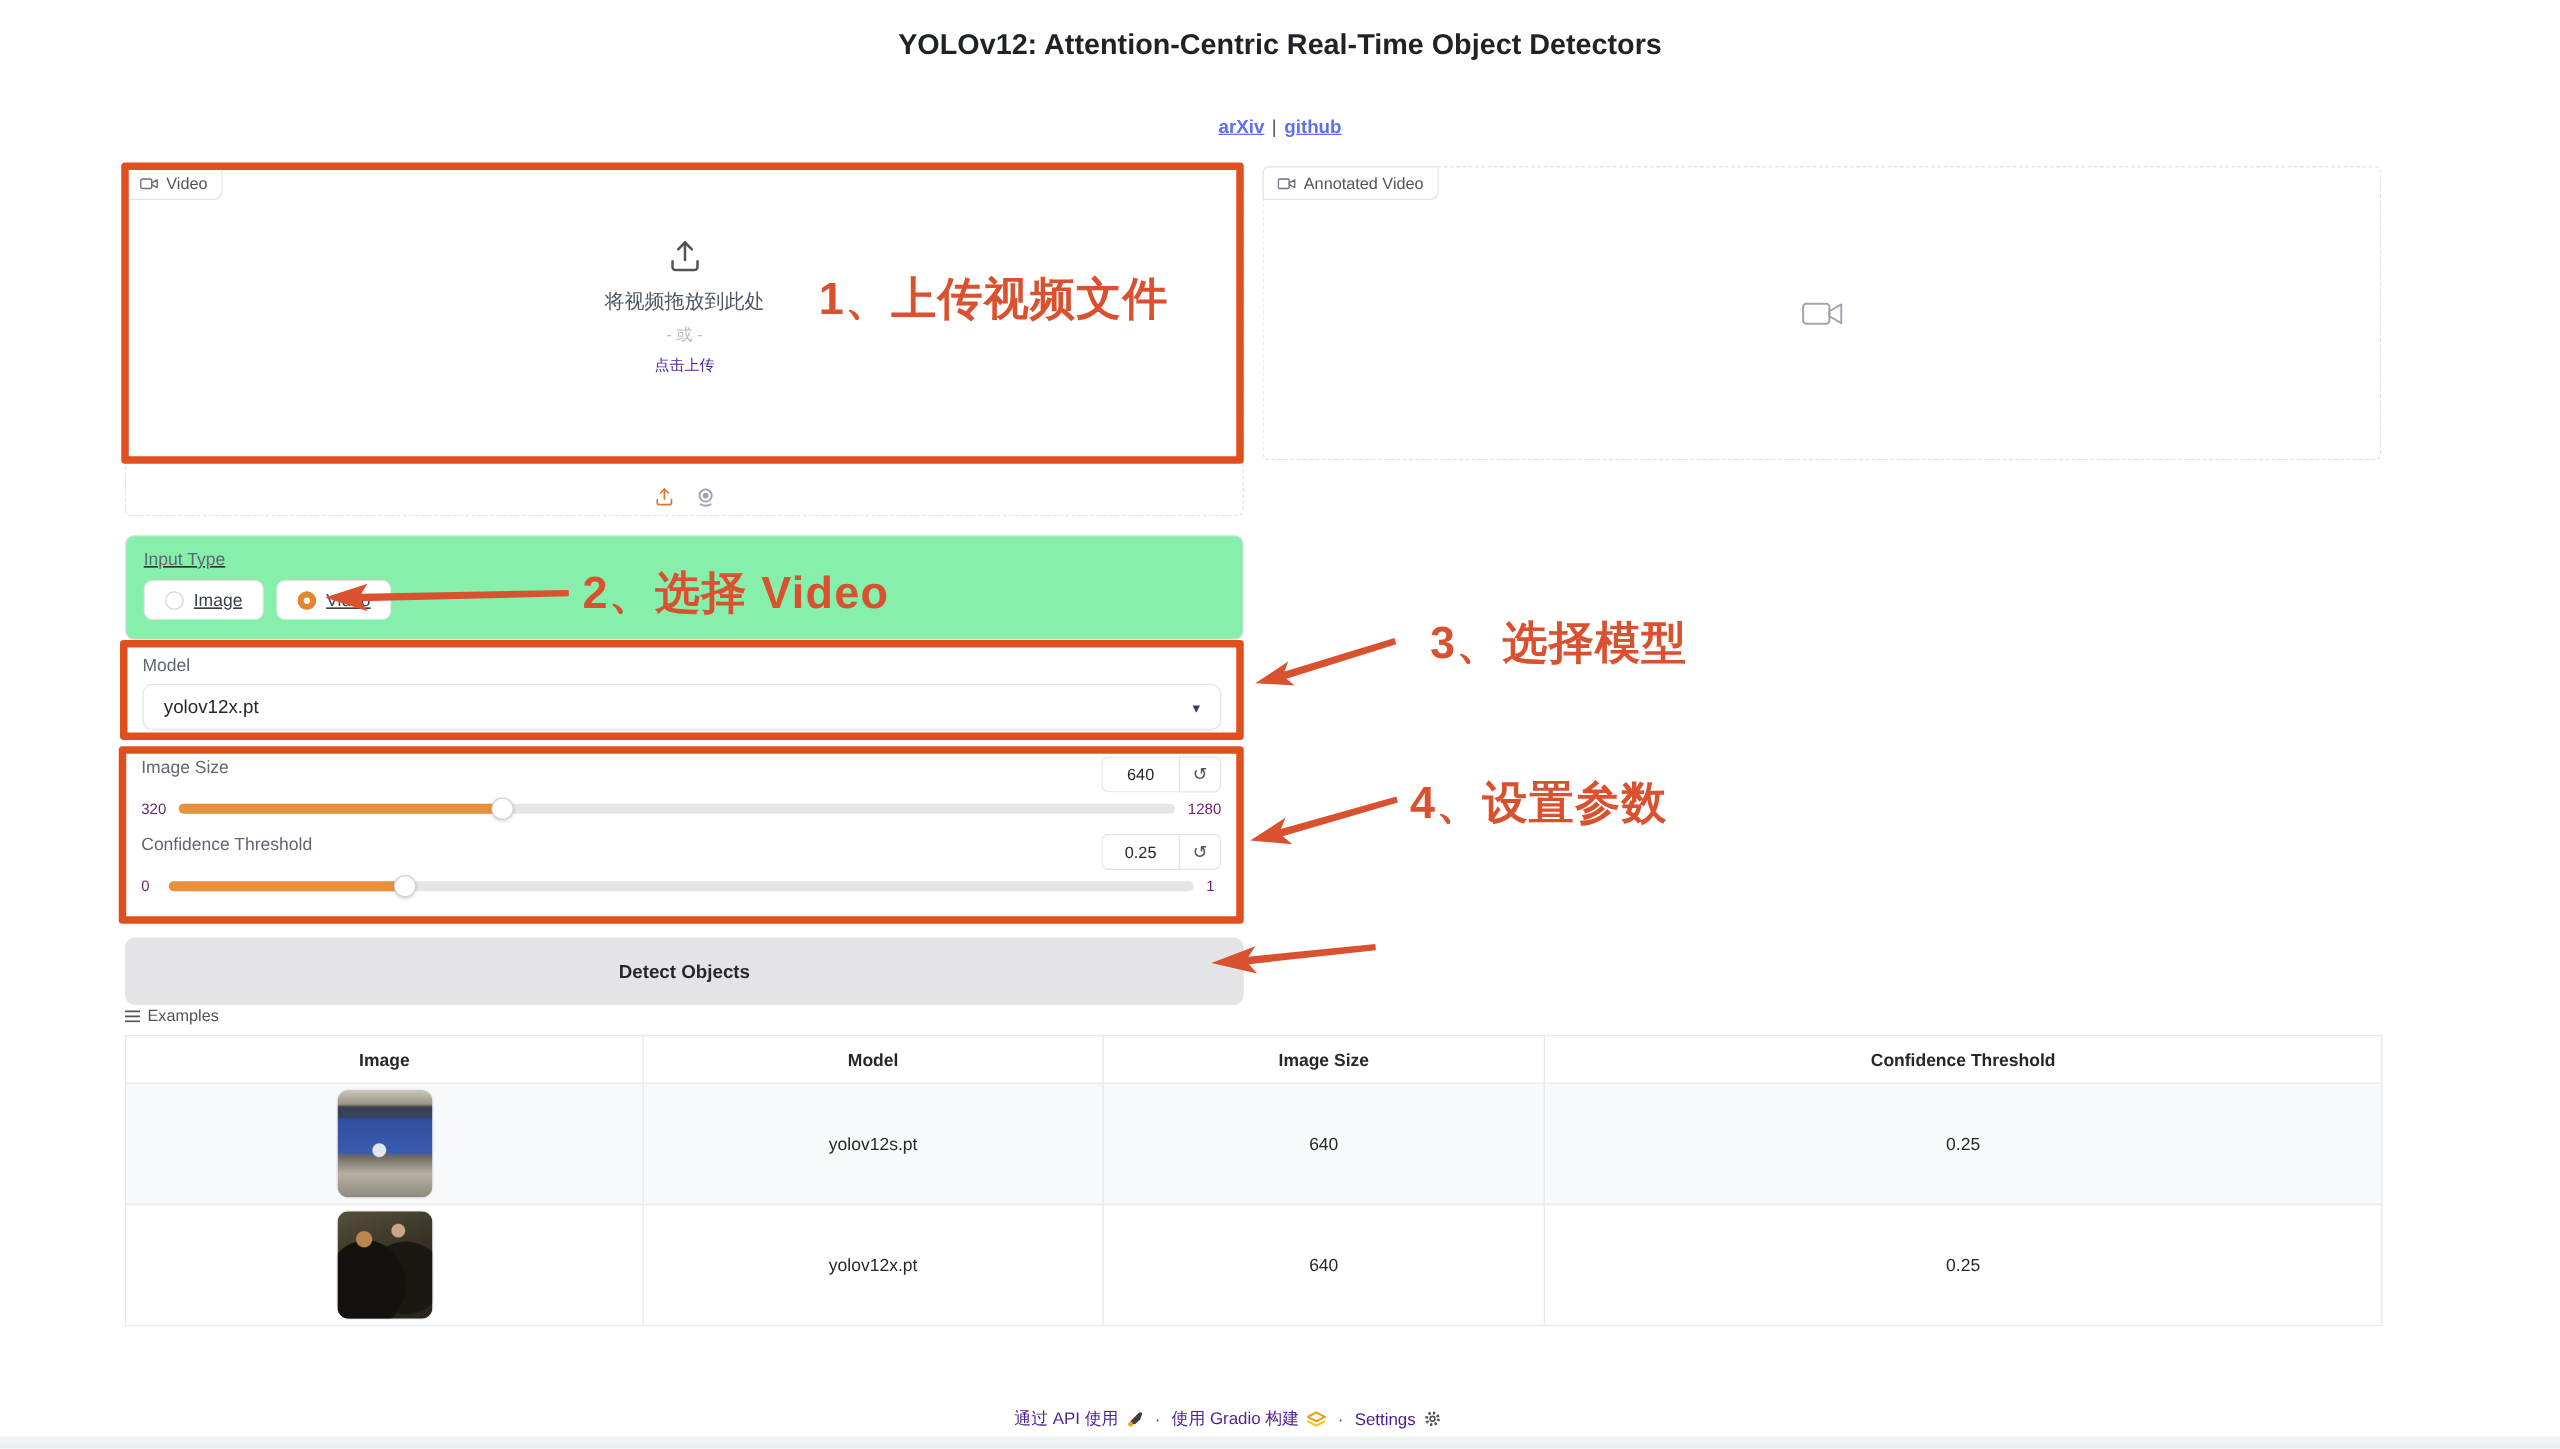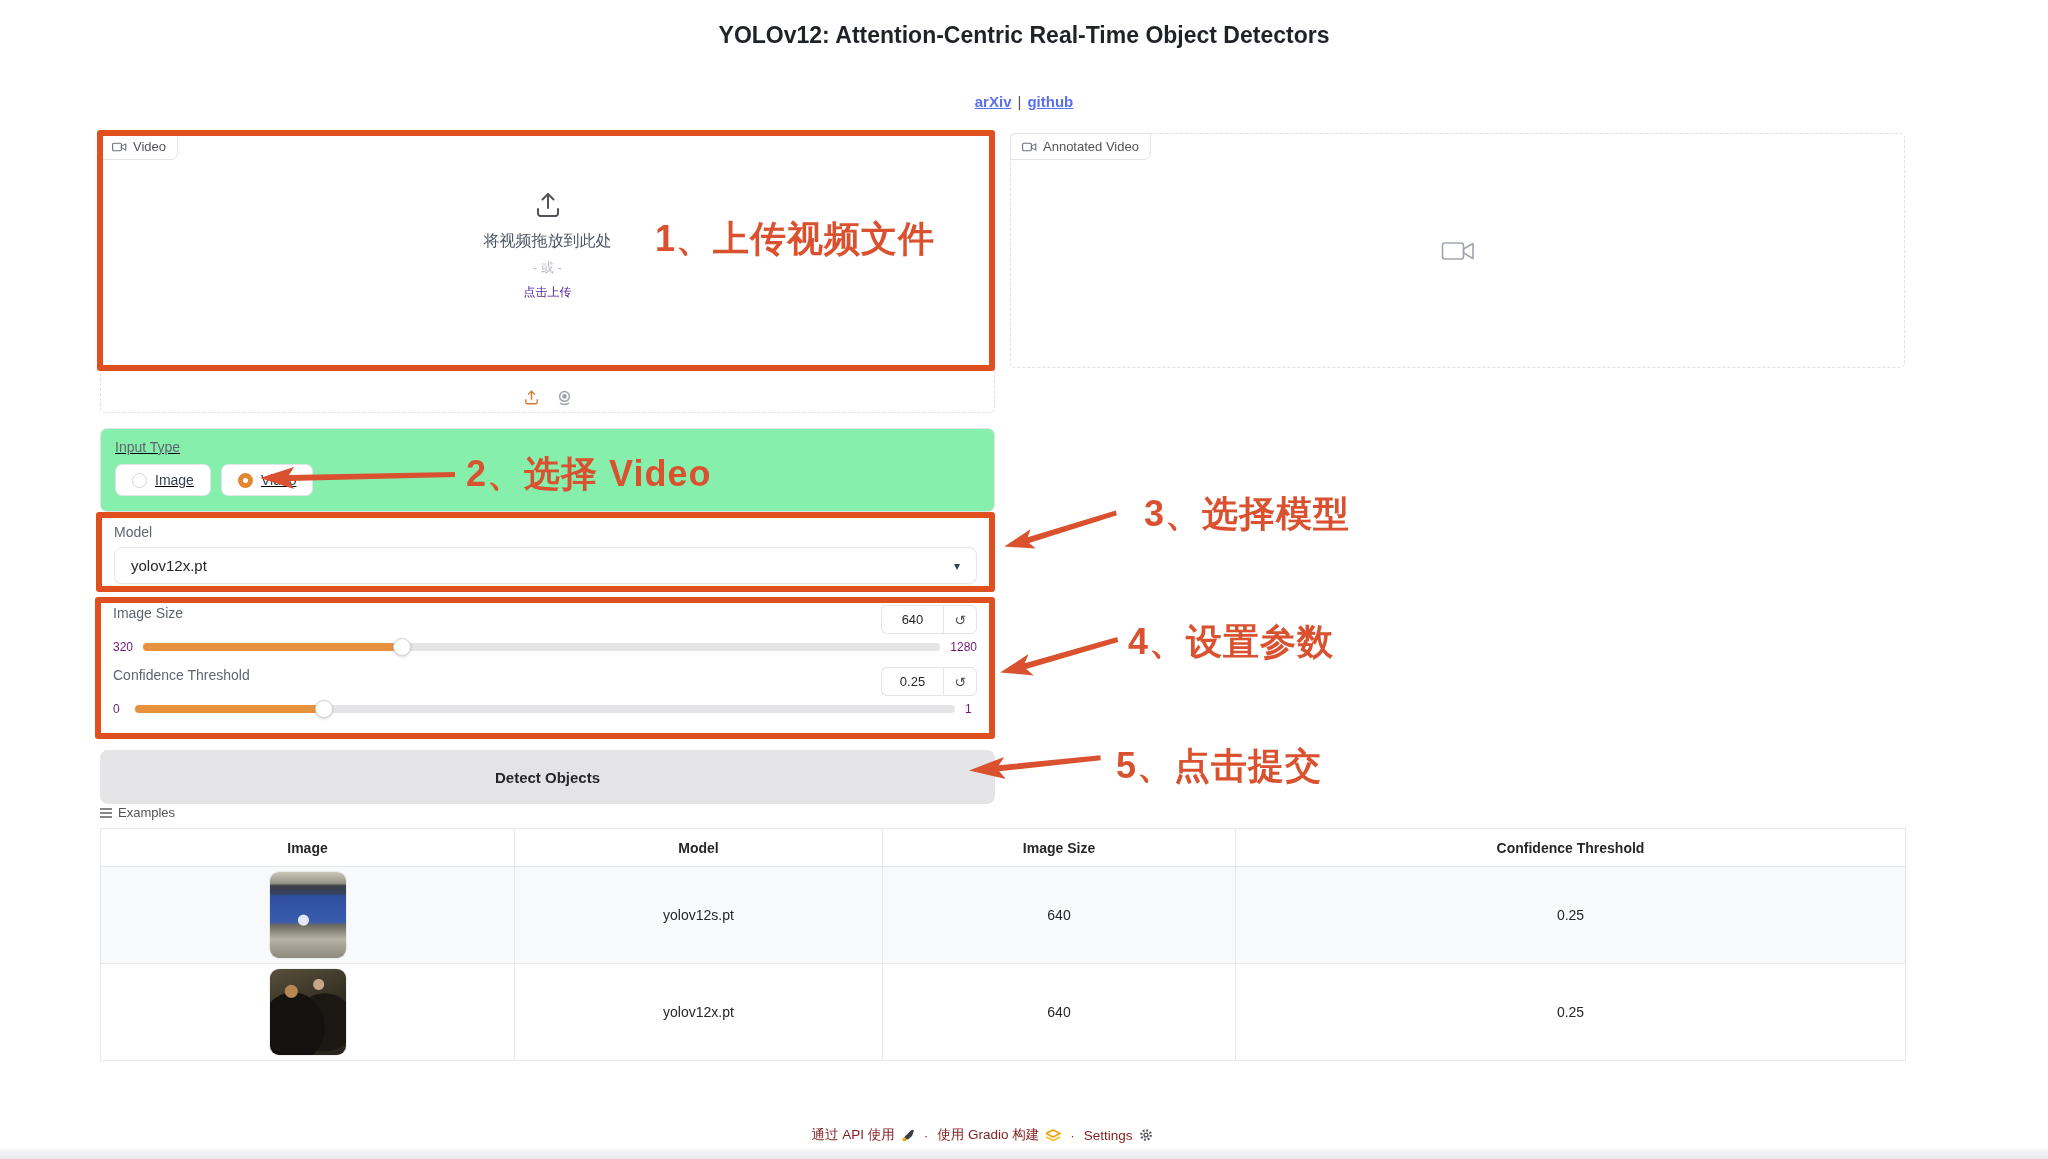--- a/index.html
+++ b/index.html
@@ -105,21 +105,21 @@
       linear-gradient(180deg,#ccc7b8 0%,#9a958a 13%,#3c4148 16%,#35415f 25%,#2f4f9e 28%,#3a5cae 58%,#6d6a60 62%,#b5b1a4 78%,#8d897d 100%); }
   .thumb-people { background:
       radial-gradient(circle at 28% 26%, #b8864f 0 6px, rgba(0,0,0,0) 7px),
       radial-gradient(circle at 64% 18%, #c9a58a 0 5px, rgba(0,0,0,0) 6px),
       radial-gradient(ellipse at 30% 68%, #14120e 0 42%, rgba(0,0,0,0) 43%),
       radial-gradient(ellipse at 72% 62%, #1b1813 0 38%, rgba(0,0,0,0) 39%),
       linear-gradient(160deg,#57503c 0%,#3a3527 38%,#24211a 68%,#2b271f 100%); }
 
   
   .footer { position:absolute; left:0; top:1126px; width:1964px; display:flex;
-            justify-content:center; align-items:center; gap:9px; font-size:13.5px; color:#7f1d1d; }
+            justify-content:center; align-items:center; gap:9px; font-size:13.5px; color:#4c1d95; }
   .footer .f-link { cursor:pointer; display:flex; align-items:center; gap:6px; }
   .bottom-strip { position:absolute; left:0; bottom:0; width:2048px; height:10px;
             background:linear-gradient(180deg,#f4f5f7,#e9ebee); }
 
   svg { display:block; }
 </style>
 </head>
 <body>
 
 <div class="app">
@@ -247,21 +247,20 @@
   <button class="detect-btn">Detect Objects</button>
 
   <div class="ann-box ann-box1"></div>
   <div class="ann-box ann-box3"></div>
   <div class="ann-box ann-box4"></div>
 
   <div class="ann-text ann1">1、上传视频文件</div>
   <div class="ann-text ann2">2、选择 Video</div>
   <div class="ann-text ann3">3、选择模型</div>
   <div class="ann-text ann4">4、设置参数</div>
-  <div class="ann-text ann5">5、点击提交</div>
 
   <svg class="ann-arrow" style="left:258px;top:464px;" width="200" height="28">
     <polygon points="2,14 36,3 31,11 197,8 197,13 31,17 36,25" fill="#d9512e"></polygon>
   </svg>
   <svg class="ann-arrow" style="left:1002px;top:532px;transform:rotate(-15deg);transform-origin:8px 13px;" width="122" height="26">
     <polygon points="2,13 32,3 27,10 119,7 119,12 27,16 32,23" fill="#d9512e"></polygon>
   </svg>
   <svg class="ann-arrow" style="left:998px;top:658px;transform:rotate(-14deg);transform-origin:8px 13px;" width="127" height="26">
     <polygon points="2,13 34,2 28,10 124,7 124,12 28,16 34,24" fill="#d9512e"></polygon>
   </svg>

